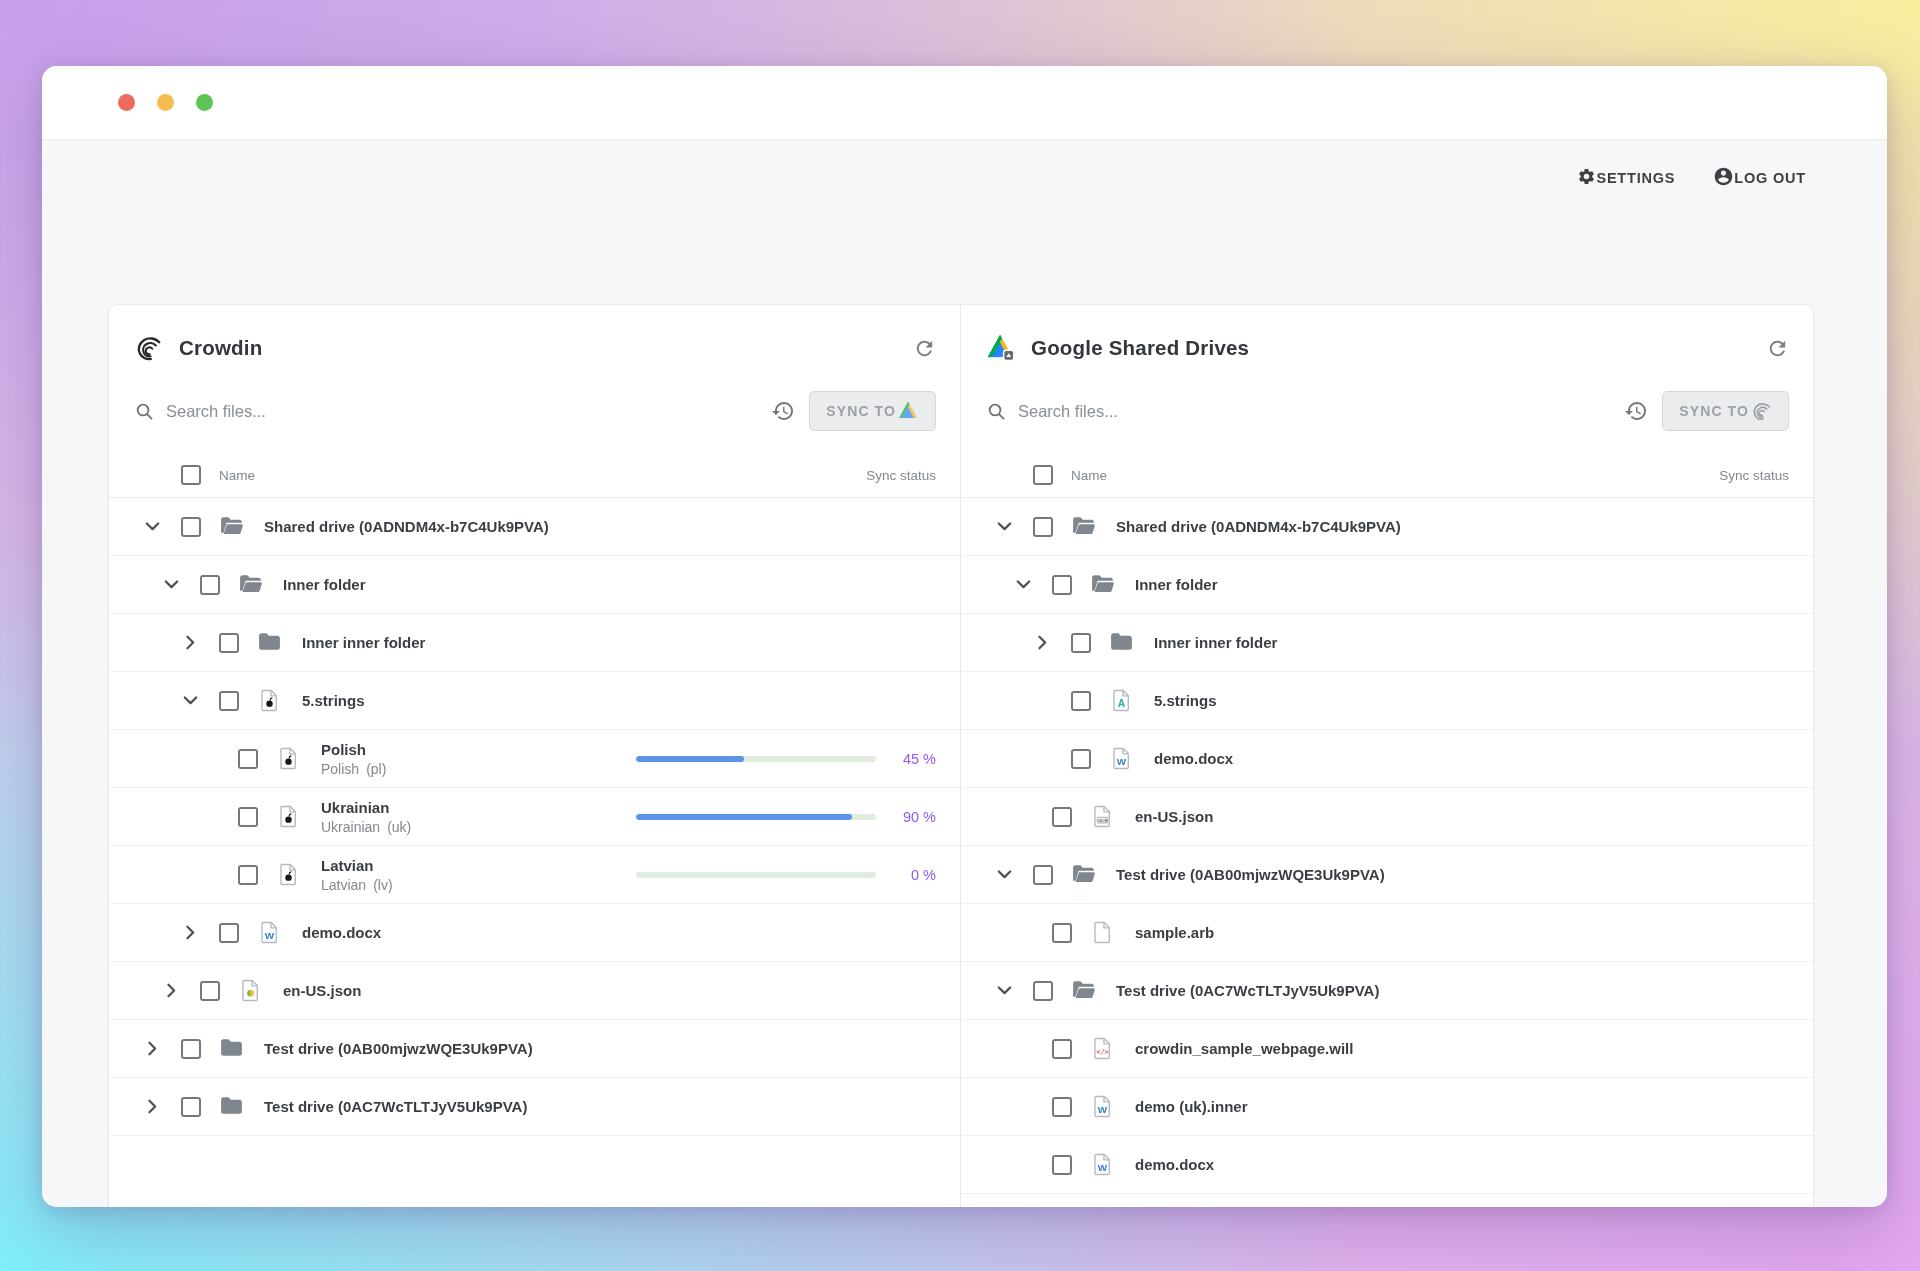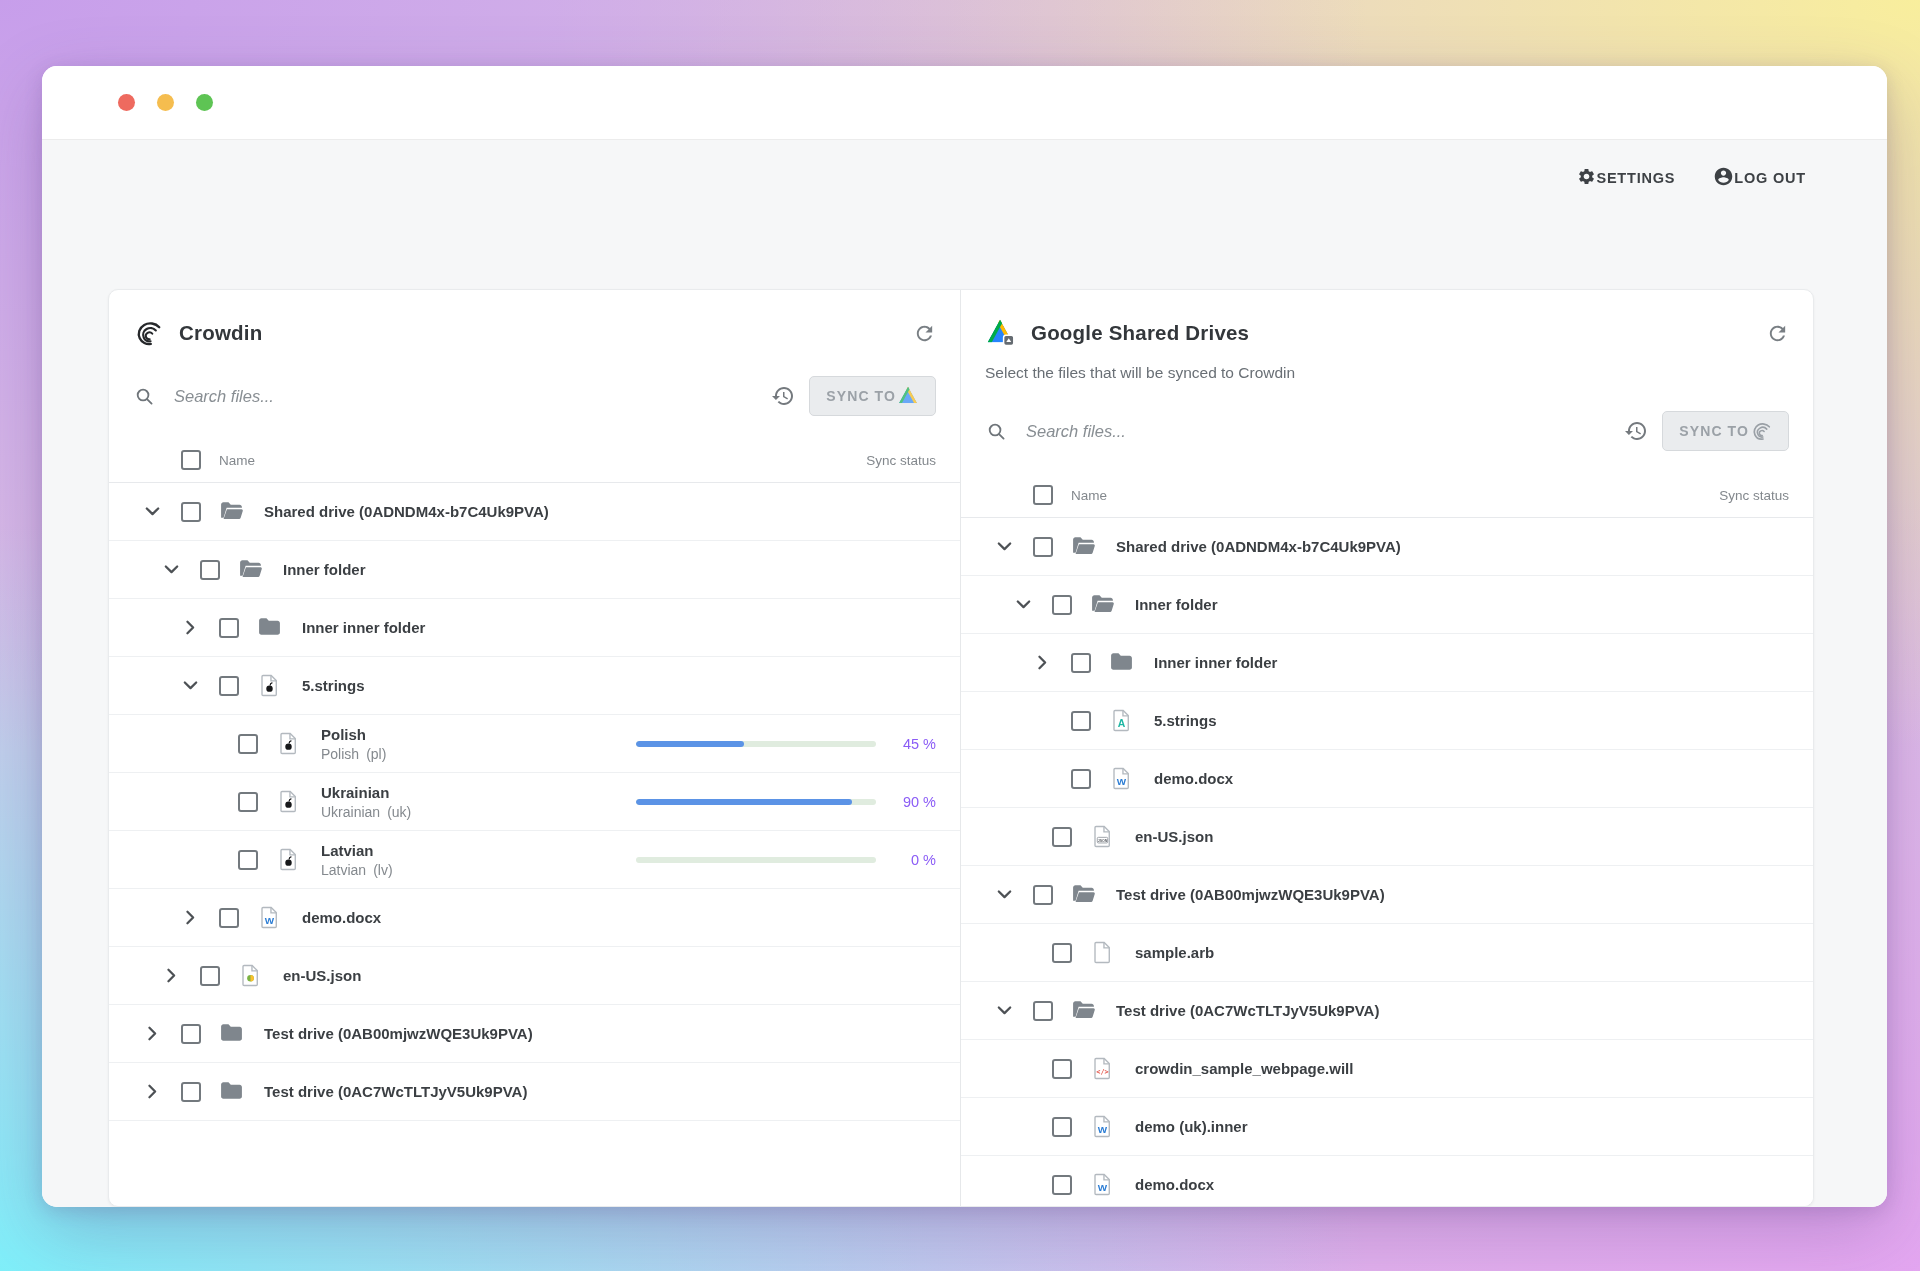--- a/index.html
+++ b/index.html
@@ -18,34 +18,34 @@
     background:#fff;border-radius:15px;overflow:hidden;
     box-shadow:0 24px 70px rgba(90,60,130,.28), 0 4px 18px rgba(90,60,130,.18);
   }
   .titlebar{height:73px;background:#fff;border-bottom:1px solid #ececec;display:flex;align-items:center;padding-left:76px;}
   .dot{width:17px;height:17px;border-radius:50%;margin-right:22px;flex:none;cursor:pointer;}
   .win-content{position:absolute;top:74px;left:0;right:0;bottom:0;background:#f6f7f8;}
   .topbar{height:76px;display:flex;align-items:center;justify-content:flex-end;padding-right:81px;gap:38px;}
   .topbar-btn{display:flex;align-items:center;gap:0;background:none;border:none;cursor:pointer;
     font-family:inherit;font-size:14.5px;font-weight:700;letter-spacing:.8px;color:#3d4145;padding:0;}
   .card{
-    position:absolute;left:66px;top:149px;width:1706px;height:918px;background:#fff;
+    position:absolute;left:66px;top:164px;width:1706px;height:918px;background:#fff;
     border-radius:10px;border:1px solid #e9ebed;box-sizing:border-box;display:flex;overflow:hidden;
     box-shadow:0 1px 3px rgba(0,0,0,.05);
   }
   .panel{width:852px;box-sizing:border-box;flex:none;}
   .panel.left{border-right:1px solid #e6e8ea;}
   .panel-head{padding:26px 24px 0;display:flex;align-items:center;height:34px;}
   .panel-title{margin:0 0 0 16px;font-size:20.5px;font-weight:700;color:#33373b;letter-spacing:.2px;}
   .icon-btn{background:none;border:none;padding:0;cursor:pointer;display:flex;align-items:center;margin:0;}
   .icon-btn.refresh{margin-left:auto;}
   .panel-sub{margin:14px 0 0;padding:0 24px;font-size:15.5px;color:#696f75;height:21px;}
   .search-row{margin-top:22px;padding:0 24px;display:flex;align-items:center;height:48px;}
-  .search-input{margin-left:16px;flex:1;border:0;outline:0;background:transparent;font-family:inherit;
-    font-size:16.5px;color:#3c4043;min-width:0;font-style:italic;}
+  .search-input{margin-left:8px;flex:1;border:0;outline:0;background:transparent;font-family:inherit;
+    font-size:16.5px;color:#3c4043;min-width:0;}
   .search-input::placeholder{color:#888e93;}
   .hist-btn{margin-right:14px;}
   .sync-btn{height:40px;padding:0 16px;display:flex;align-items:center;gap:1px;background:#eaecee;
     border:1px solid #d6d9dc;border-radius:5px;color:#9ba1a7;font-family:inherit;font-size:14px;
     font-weight:700;letter-spacing:1.1px;cursor:default;flex:none;}
   .table-head{margin-top:18px;height:44px;display:flex;align-items:center;padding:0 24px 0 30px;
     border-bottom:1px solid #e7e9ec;color:#83888d;font-size:13.5px;}
   .table-head .col-name{margin-left:18px;}
   .table-head .col-status{margin-left:auto;}
   .checkbox{width:20px;height:20px;border:2px solid #73797e;border-radius:3px;background:#fff;
@@ -386,21 +386,20 @@
                 <path d="M71 77l8.2-13 8.2 13z" fill="#fff"></path>
               </g>
   </svg>
       <h2 class="panel-title">Google Shared Drives</h2>
       <button class="icon-btn refresh">
               <svg width="23" height="23" viewBox="0 0 24 24" fill="#797f84">
   <path d="M17.65 6.35C16.2 4.9 14.21 4 12 4c-4.42 0-7.99 3.58-7.99 8s3.57 8 7.99 8c3.73 0 6.84-2.55 7.73-6h-2.08c-.82 2.33-3.04 4-5.65 4-3.31 0-6-2.69-6-6s2.69-6 6-6c1.66 0 3.14.69 4.22 1.78L13 11h7V4l-2.35 2.35z"></path>
               </svg>
             </button>
     </div>
-    <p class="panel-sub">Select the files that will be synced to Crowdin</p>
     <div class="search-row">
       <svg width="23" height="23" viewBox="0 0 24 24">
   <circle cx="10.5" cy="10.5" r="5.6" fill="none" stroke="#6f757a" stroke-width="1.9"></circle>
   <path d="M14.9 14.9 19.4 19.4" stroke="#6f757a" stroke-width="1.9" stroke-linecap="round"></path>
             </svg>
       <input class="search-input" placeholder="Search files..." style="">
       <button class="icon-btn hist-btn">
               <svg width="24" height="24" viewBox="0 0 24 24" fill="#74797e">
   <path d="M13 3c-4.97 0-9 4.03-9 9H1l3.89 3.89.07.14L9 12H6c0-3.87 3.13-7 7-7s7 3.13 7 7-3.13 7-7 7c-1.93 0-3.68-.79-4.94-2.06l-1.42 1.42C8.27 19.99 10.51 21 13 21c4.97 0 9-4.03 9-9s-4.03-9-9-9zm-1 5v5l4.28 2.54.72-1.21-3.5-2.08V8z"></path>
               </svg>

